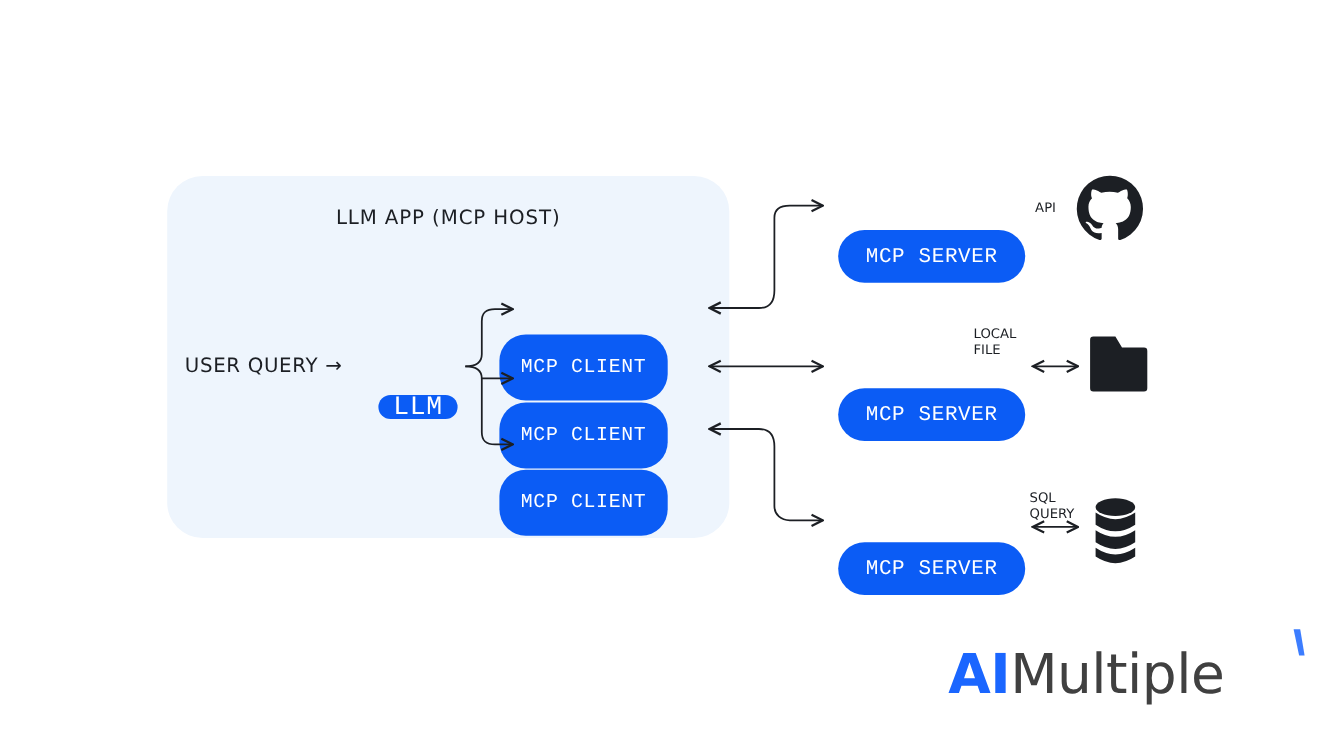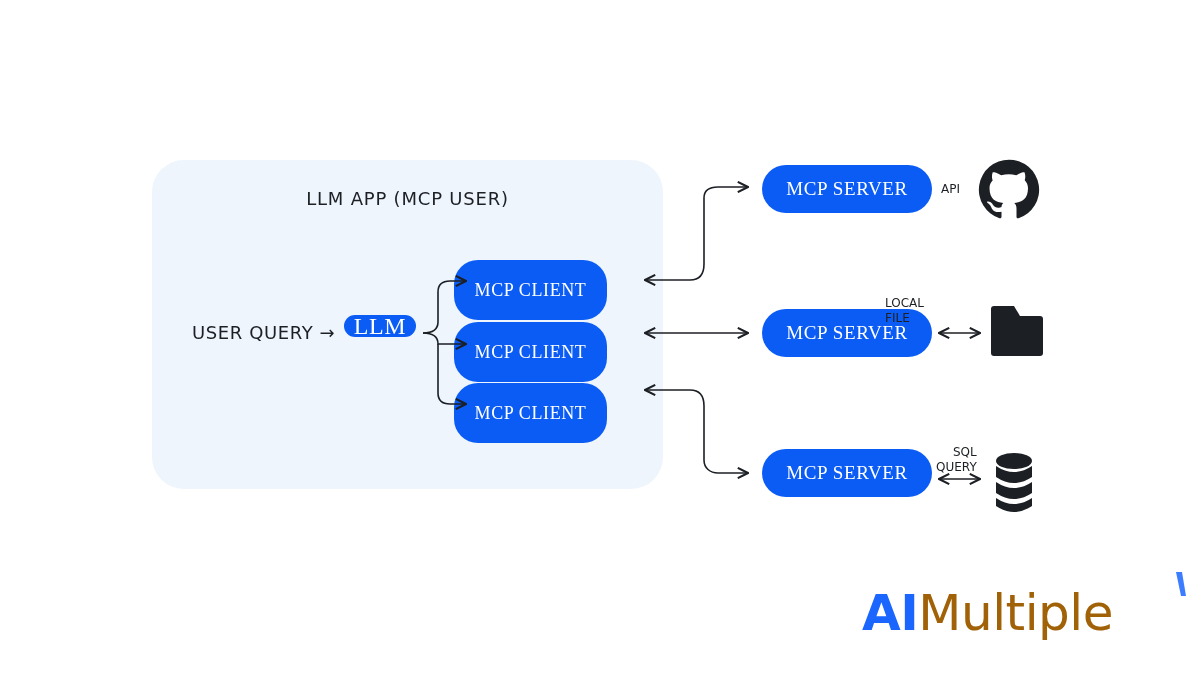--- a/index.html
+++ b/index.html
@@ -12,62 +12,62 @@
     background: #eef5fd; border-radius: 32px;
   }
   .host-title {
     position: absolute; left: 152px; top: 188px; width: 511px; text-align: center;
     font-size: 18px; letter-spacing: 0.8px; color: #1c1f24;
     font-family: "DejaVu Sans", sans-serif;
   }
   .pill {
     position: absolute; background: #0b5cf5; color: #ffffff; border-radius: 24px;
     display: flex; align-items: center; justify-content: center;
-    font-family: Liberation Serif, serif; font-size: 18px; letter-spacing: 0.6px;
+    font-family: Liberation Mono, monospace; font-size: 18px; letter-spacing: 0.6px; margin-top: 44px;
   }
   .client { left: 454px; width: 153px; height: 60px; }
   .server { left: 762px; width: 170px; height: 48px; font-size: 19px; }
   .llm { left: 344px; top: 315px; width: 72px; height: 22px; font-size: 24px; }
   .user-query {
-    position: absolute; left: 192px; top: 322px; font-size: 18px; color: #1c1f24;
+    position: absolute; left: 168px; top: 322px; font-size: 18px; color: #1c1f24;
     letter-spacing: 0.6px; font-family: "DejaVu Sans", sans-serif;
   }
   .side-label {
     position: absolute; font-size: 12px; color: #1c1f24; line-height: 15px;
     font-family: "DejaVu Sans", sans-serif;
   }
   svg.lines { position: absolute; left: 0; top: 0; }
   .logo {
     position: absolute; left: 862px; top: 583px; font-size: 50px;
     font-family: "DejaVu Sans", sans-serif; letter-spacing: -0.5px; line-height: 60px;
   }
   .logo .ai { color: #1a66ff; font-weight: bold; }
-  .logo .mult { color: #a16207; }
+  .logo .mult { color: #404040; }
 </style>
 </head>
 <body>
 
 <div class="host"></div>
-<div class="host-title">LLM APP (MCP USER)</div>
+<div class="host-title">LLM APP (MCP HOST)</div>
 
 <div class="user-query">USER QUERY →</div>
 <div class="pill llm">LLM</div>
 
 <div class="pill client" style="top:260px">MCP CLIENT</div>
 <div class="pill client" style="top:322px">MCP CLIENT</div>
 <div class="pill client" style="top:383px">MCP CLIENT</div>
 
 <div class="pill server" style="top:165px">MCP SERVER</div>
 <div class="pill server" style="top:309px">MCP SERVER</div>
 <div class="pill server" style="top:449px">MCP SERVER</div>
 
 <div class="side-label" style="left:941px; top:182px;text-align:right;">API</div>
 <div class="side-label" style="left:885px; top:296px; white-space:pre;">LOCAL
 FILE</div>
-<div class="side-label" style="left:936px; top:445px; white-space:pre;text-align:right;">SQL
+<div class="side-label" style="left:936px; top:445px; white-space:pre;">SQL
 QUERY</div>
 
 <svg class="lines" width="1200" height="675">
   <defs>
     <marker id="ah" viewBox="0 0 10 10" refX="9" refY="5" markerWidth="8" markerHeight="8" orient="auto-start-reverse">
       <path d="M1,1 L9,5 L1,9" fill="none" stroke="#1c1f24" stroke-width="1.6"></path>
     </marker>
   </defs>
   <g fill="none" stroke="#1c1f24" stroke-width="1.6">
 

